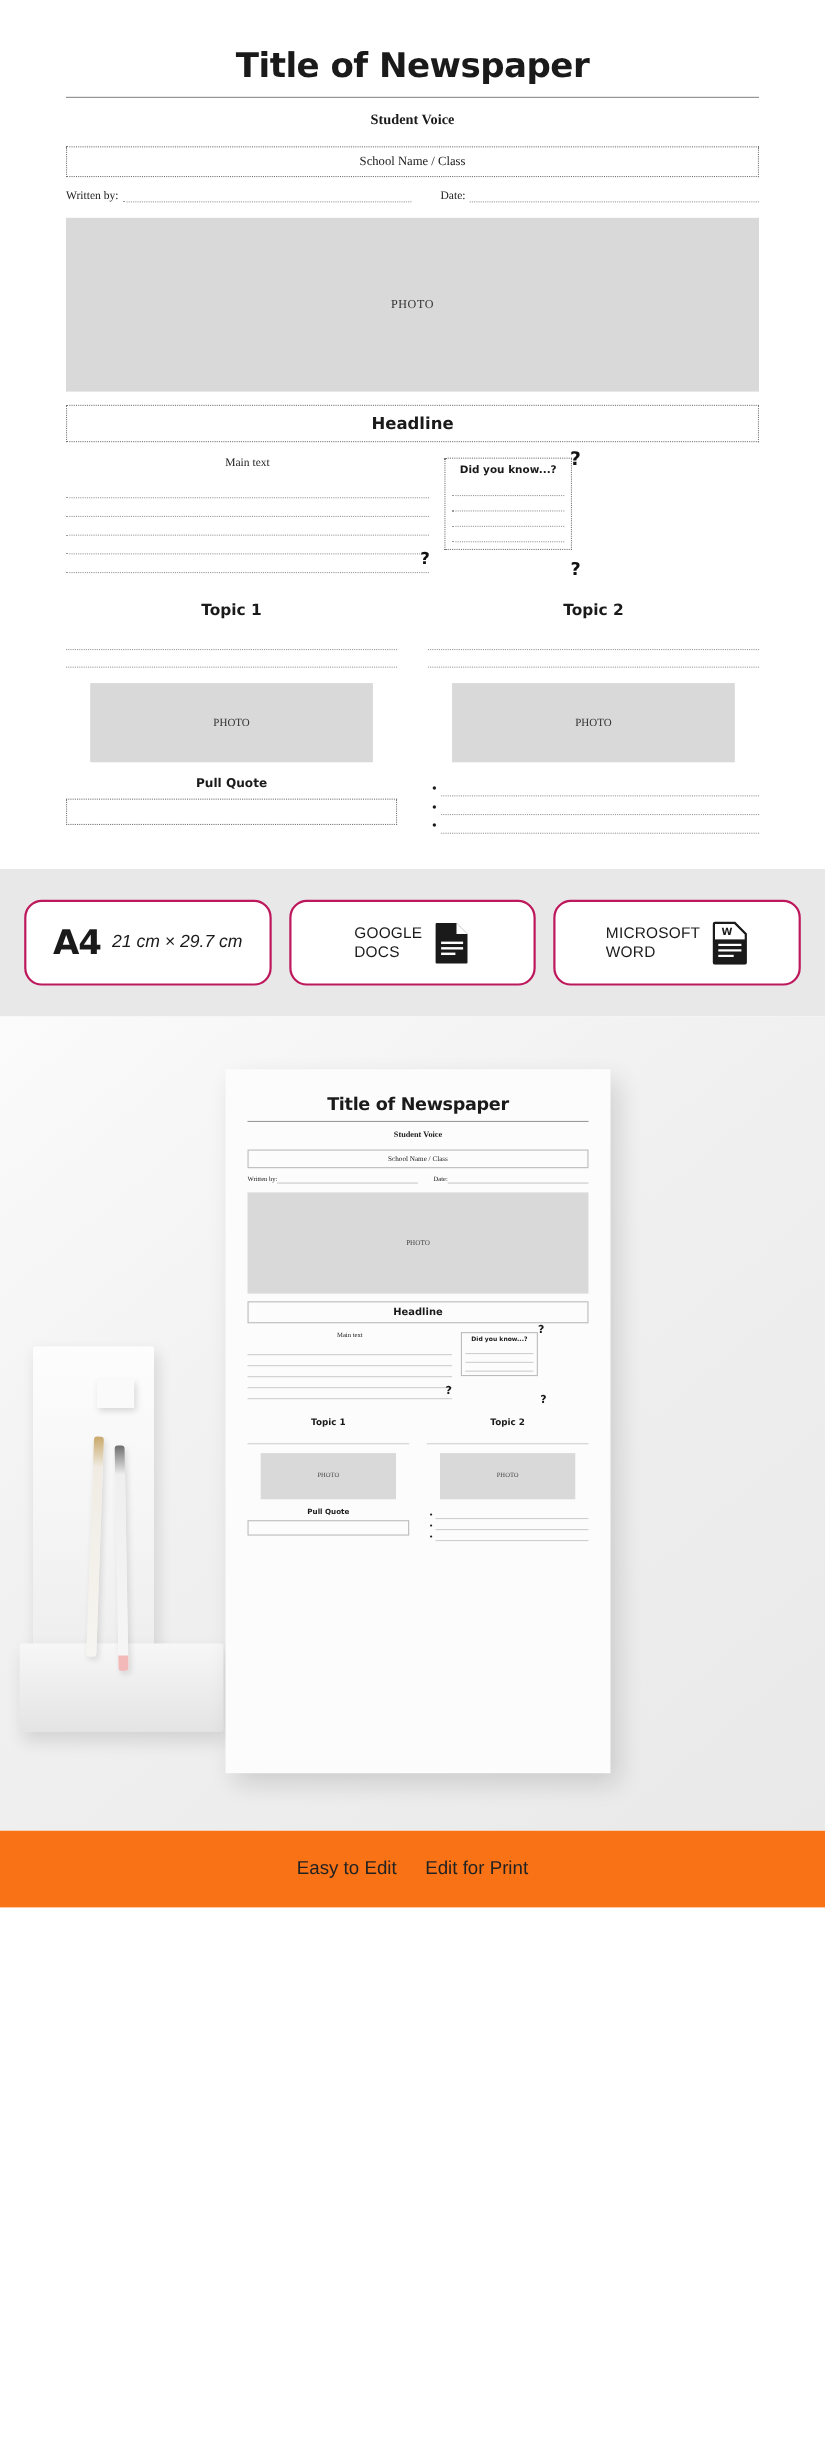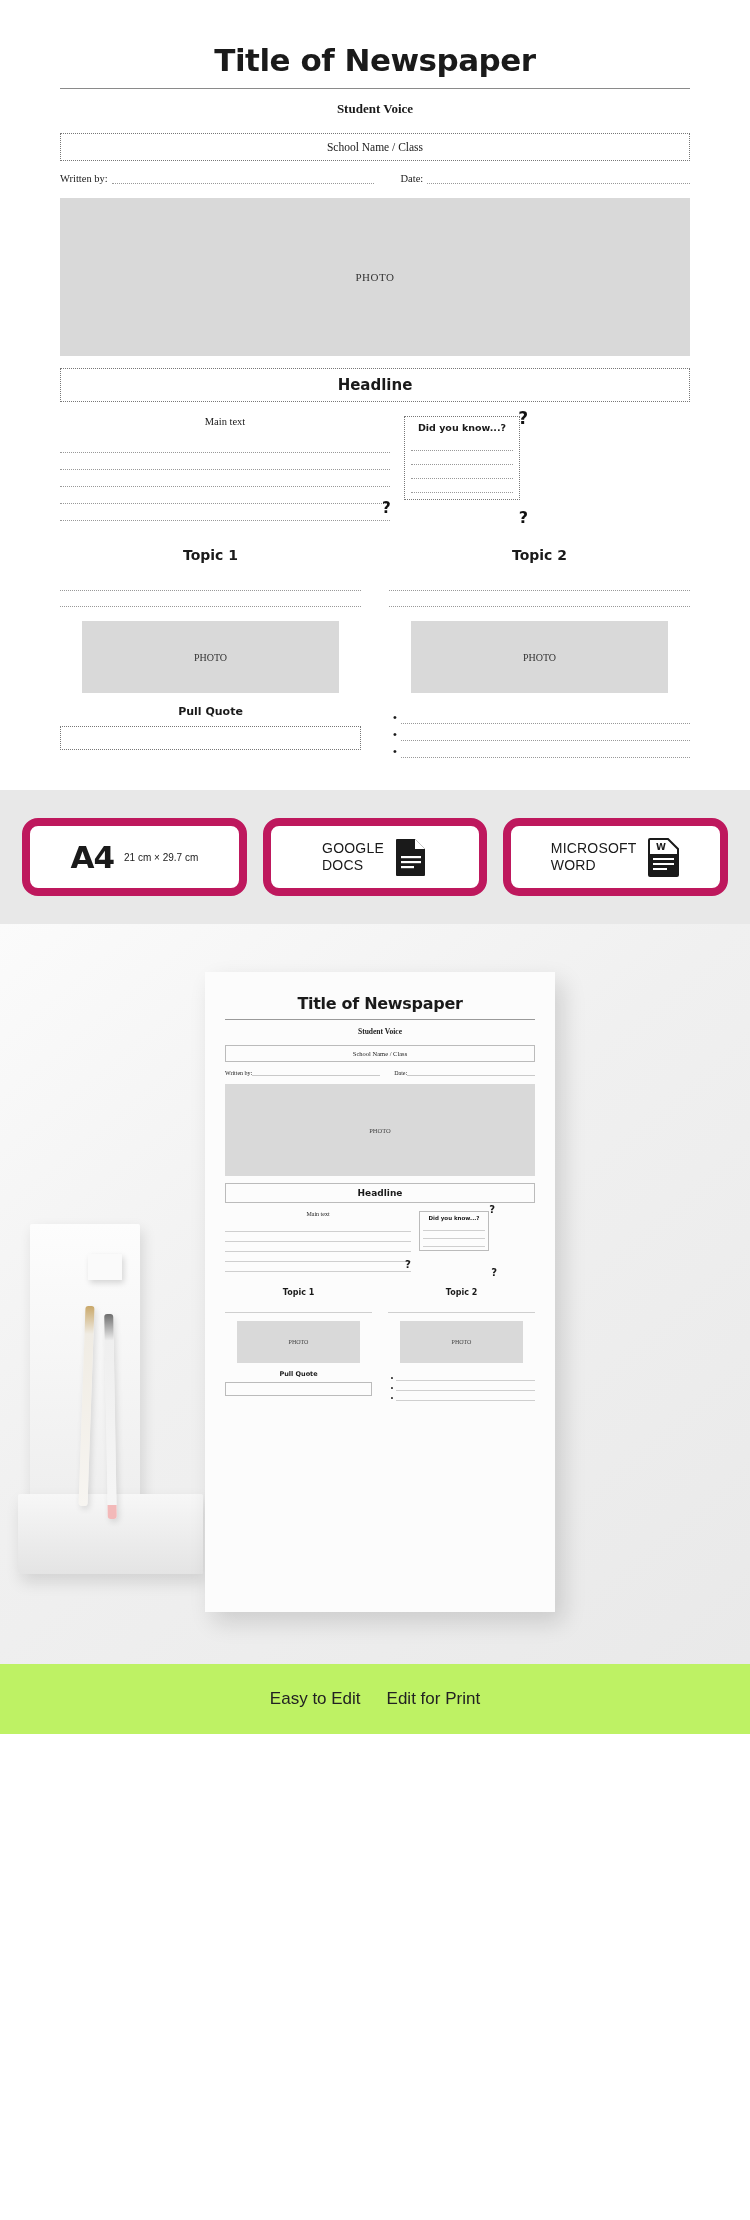--- a/index.html
+++ b/index.html
@@ -145,36 +145,36 @@
     background:#e8e8e8;
     padding:28px 22px;
     display:flex;
     gap:16px;
     justify-content:center;
     align-items:stretch;
   }
   .badge {
     flex:1;
     background:#ffffff;
-    border:8px solid #be185d;
+    border:2px solid #be185d;
     border-radius:16px;
     height:78px;
     display:flex;
     align-items:center;
     justify-content:center;
     gap:10px;
     padding:0 14px;
   }
   .a4-big {
     font-size:31px;
     font-weight:bold;
     font-family:"DejaVu Sans", sans-serif;
     letter-spacing:-1px;
   }
-  .a4-dim { font-size:10px; font-family:"Liberation Sans", sans-serif; }
+  .a4-dim { font-size:16px; font-family:"Liberation Sans", sans-serif;font-style:italic; }
   .badge-label {
     font-size:14px;
     line-height:1.25;
     font-family:"Liberation Sans", sans-serif;
     letter-spacing:0.2px;
   }
   .doc-icon { width:34px; height:40px; flex:none; }
 
   
   .mockup {
@@ -267,21 +267,21 @@
   .m-topic-photo { background:#d9d9d9; height:42px; margin:8px 12px 0 12px; display:flex; align-items:center; justify-content:center; font-size:6px; font-family:"Liberation Serif", serif; color:#444;}
   .m-pq-t { text-align:center; font-weight:bold; font-size:6.5px; font-family:"DejaVu Sans", sans-serif; margin:7px 0 4px 0;}
   .m-pq-box { border:1px solid #bbb; height:14px; }
   .m-bullets { margin-top:9px; }
   .m-brow { display:flex; align-items:center; height:10px;}
   .m-bdot { width:8px; text-align:center; font-size:7px; line-height:1;}
   .m-bline { flex:1; border-bottom:1px solid #cfcfcf; height:8px;}
 
   
   .footer {
-    background:#bef264;
+    background:#f97316;
     height:70px;
     display:flex;
     align-items:center;
     justify-content:center;
     gap:26px;
   }
   .footer-text {
     font-size:17px;
     font-family:"Liberation Sans", sans-serif;
     color:#222;

